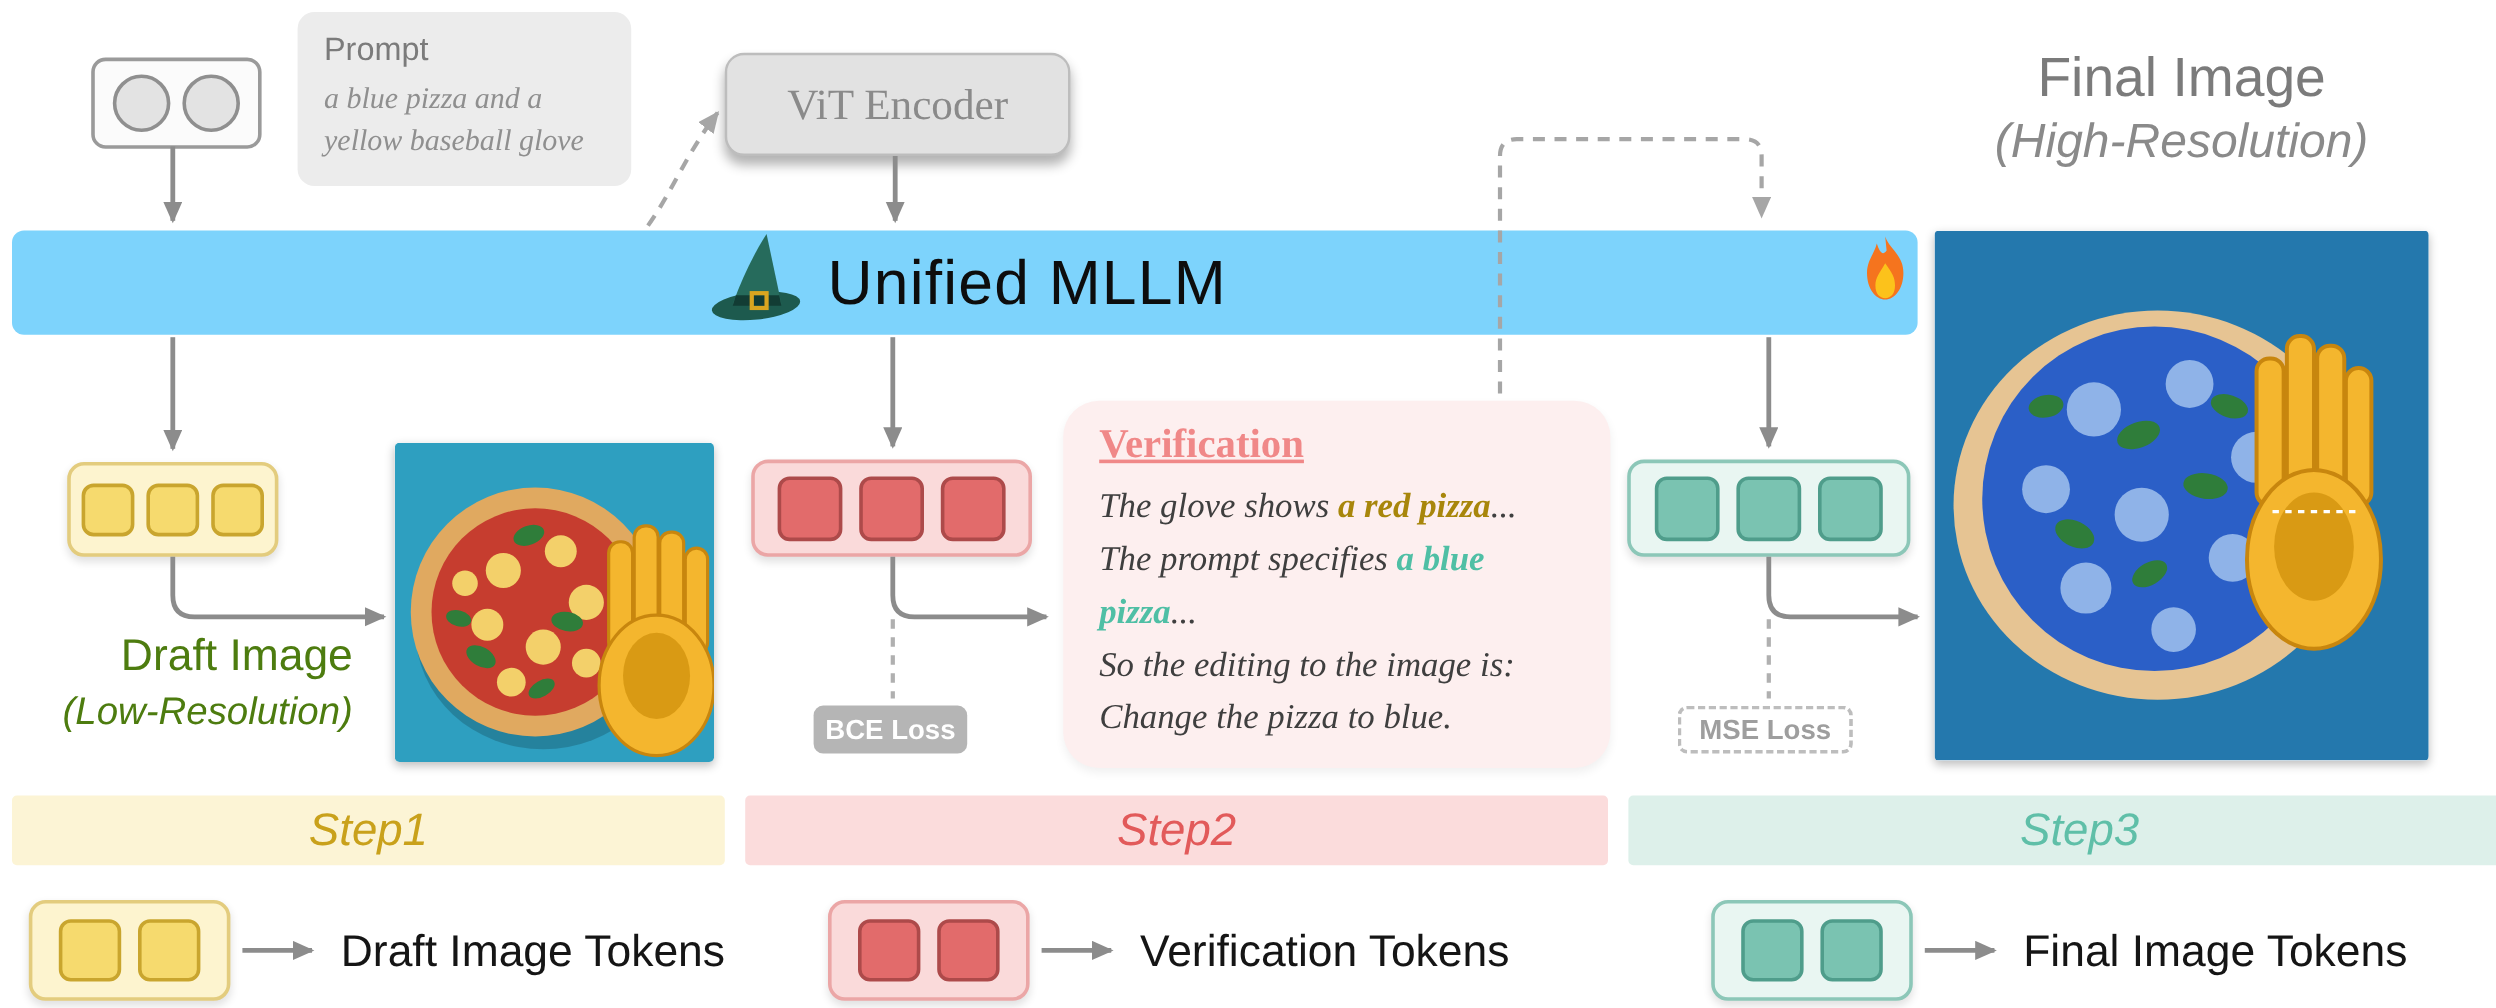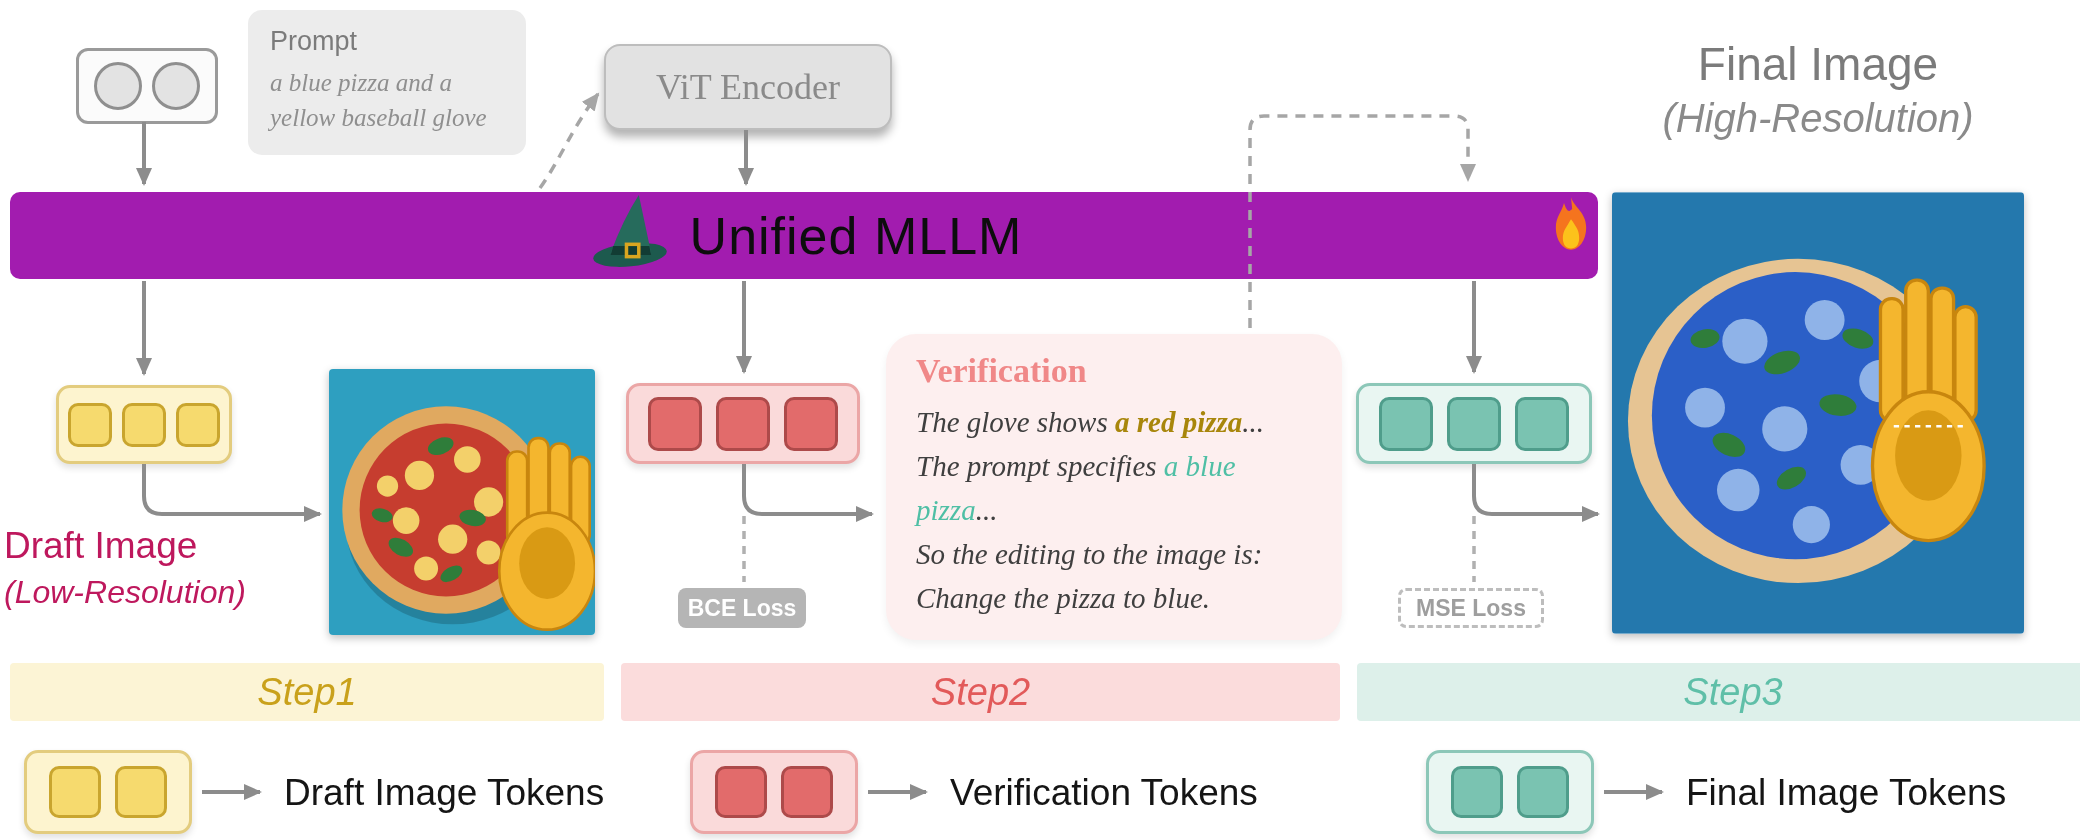--- a/index.html
+++ b/index.html
@@ -28,56 +28,56 @@
     position:absolute; left:604px; top:44px; width:284px; height:82px;
     background:#e2e2e2; border:2px solid #bdbdbd; border-radius:16px;
     box-shadow:0 7px 10px rgba(0,0,0,0.3);
     display:flex; align-items:center; justify-content:center;
     font-size:36px; color:#8a8a8a;font-family:Liberation Serif, serif;
   }
 
   
   .mllm-bar {
     position:absolute; left:10px; top:192px; width:1588px; height:87px;
-    background:#a21caf; border-radius:10px;
+    background:#7dd3fc; border-radius:10px;
     display:flex; align-items:center; justify-content:center;
   }
   .hat { width:88px; height:86px; margin-right:16px; margin-top:-8px; }
   .mllm-text { font-size:52px; color:#0d0d0d; letter-spacing:1px; }
   .fire { position:absolute; left:1546px; top:196px; width:50px; height:56px; }
 
   
   .token-box { position:absolute; display:flex; align-items:center; justify-content:center; border-radius:14px; box-shadow:0 4px 7px rgba(0,0,0,0.12); box-sizing:border-box; }
   .tb-yellow { background:#fdf4cf; border:3px solid #e3cc7e; gap:10px; }
   .tb-red    { background:#fadada; border:3px solid #eba6a6; gap:14px; }
   .tb-teal   { background:#e9f6f2; border:3px solid #8cc7b8; gap:14px; }
   .token { border-radius:10px; box-sizing:border-box; }
   .tk-yellow { width:44px; height:44px; background:#f6da6e; border:3px solid #c9a52e; }
   .tk-red    { width:54px; height:54px; background:#e26b6b; border:3px solid #ad4a4a; }
   .tk-teal   { width:54px; height:54px; background:#7ac3b1; border:3px solid #4f9d8b; }
   .tk-lg     { width:52px; height:52px; }
 
-  .draft-label { position:absolute; left:4px; top:522px; width:290px; text-align:left; color:#be185d; }
+  .draft-label { position:absolute; left:4px; top:522px; width:290px; text-align:right; color:#4d7c0f; }
   .draft-label .l1 { font-size:37px; line-height:48px; }
   .draft-label .l2 { font-size:32px; font-style:italic; line-height:44px; }
 
   .final-label { position:absolute; left:1618px; top:36px; width:400px; text-align:center; }
   .final-label .l1 { font-size:46px; color:#7b7b7b; line-height:56px; }
   .final-label .l2 { font-size:40px; font-style:italic; color:#8a8a8a; line-height:52px; }
 
   
   .verif-box {
     position:absolute; left:886px; top:334px; width:456px; height:306px;
     background:#fdefef; border-radius:30px; padding:18px 30px; box-sizing:border-box;
     box-shadow:0 4px 8px rgba(0,0,0,0.06);
   }
-  .verif-title { font-family:"Liberation Serif", serif; font-weight:bold; font-size:34px; color:#f08888; margin-bottom:10px; }
+  .verif-title { font-family:"Liberation Serif", serif; font-weight:bold; font-size:34px; color:#f08888; margin-bottom:10px;text-decoration:underline; }
   .verif-line { font-family:"Liberation Serif", serif; font-style:italic; font-size:29px; color:#3f3f3f; line-height:44px; }
   .hl-red  { color:#a8860b; font-weight:bold; }
-  .hl-teal { color:#4fbfa5; font-weight:normal; }
+  .hl-teal { color:#4fbfa5; font-weight:bold; }
 
   
   .bce-badge {
     position:absolute; left:678px; top:588px; width:128px; height:40px;
     background:#b5b5b5; border-radius:8px; color:#ffffff; font-weight:bold; font-size:23px;
     display:flex; align-items:center; justify-content:center;
   }
   .mse-badge {
     position:absolute; left:1398px; top:588px; width:146px; height:40px;
     background:#ffffff; border:3px dashed #bdbdbd; border-radius:8px; box-sizing:border-box;

